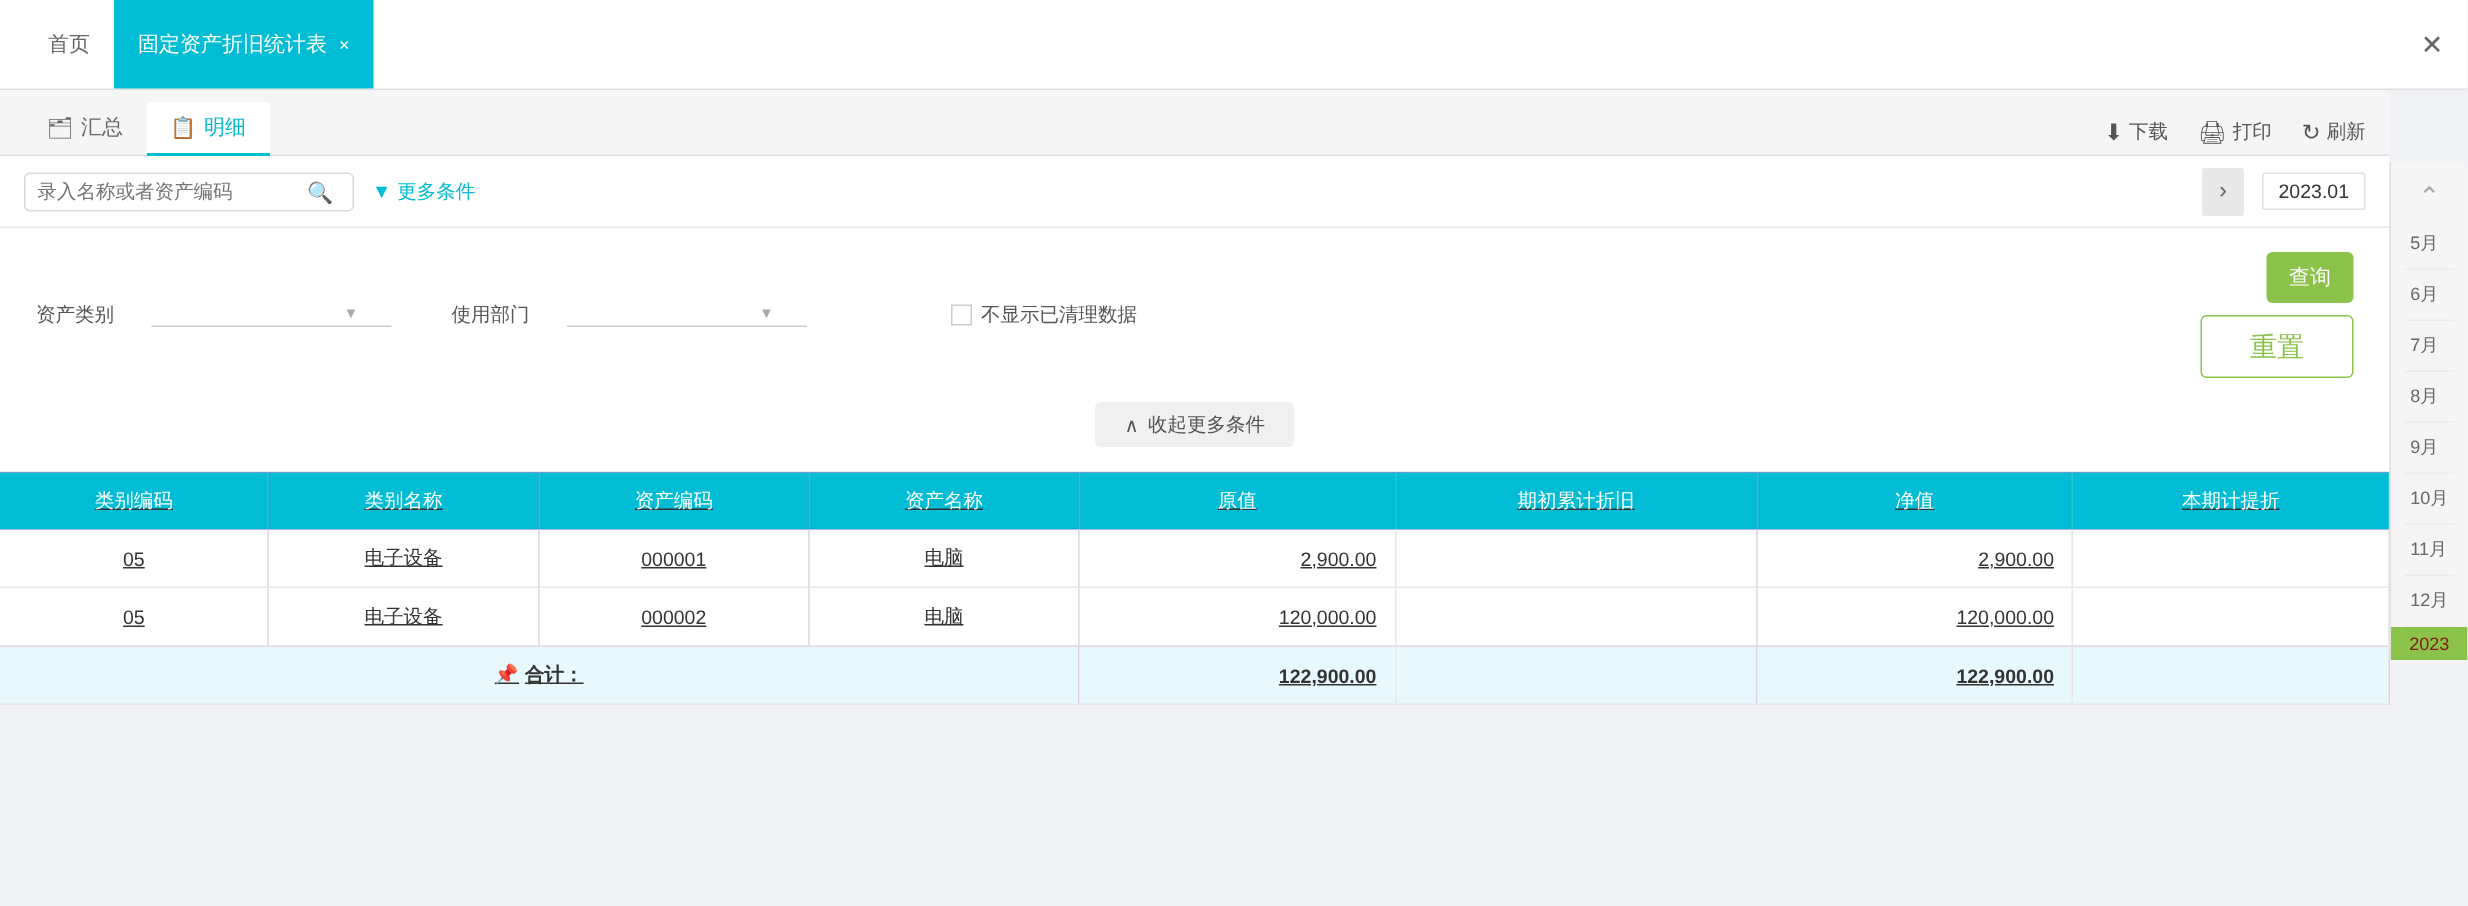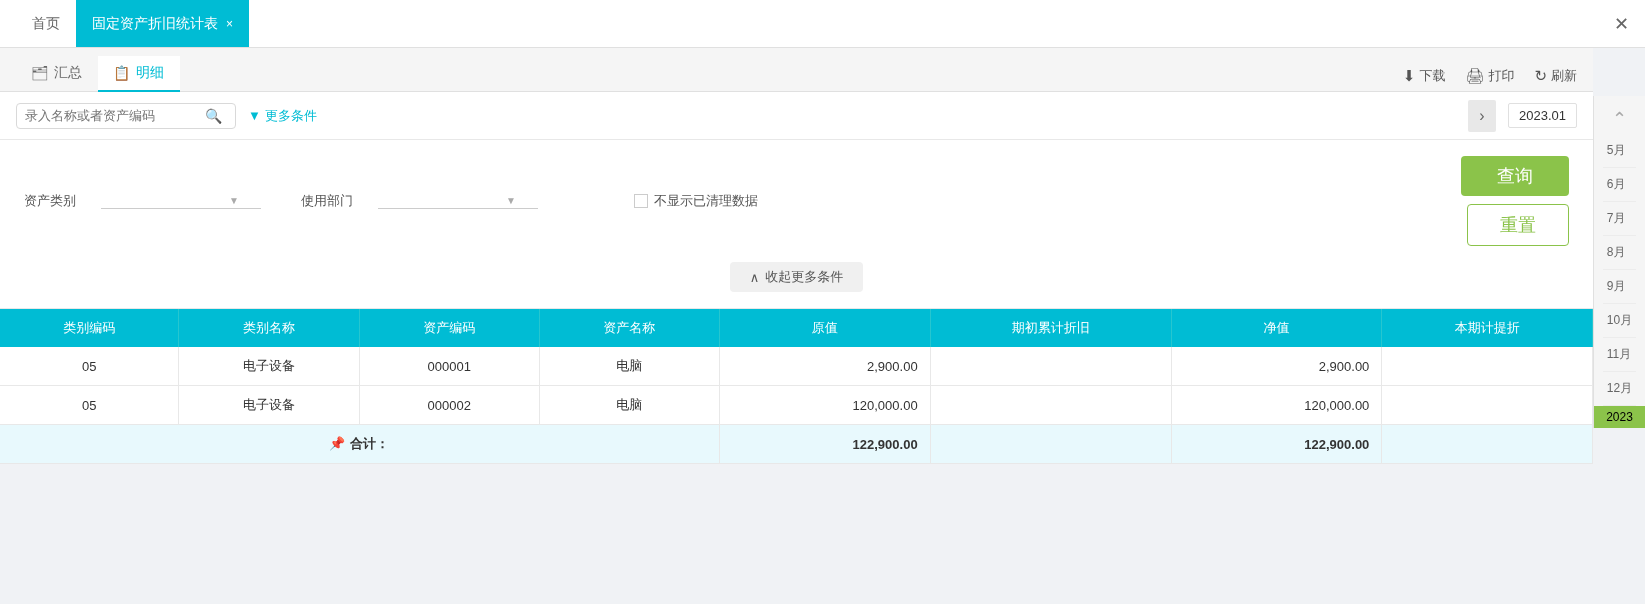--- a/index.html
+++ b/index.html
@@ -1,20 +1,20 @@
 <!DOCTYPE html>
 <html><head>
   <meta charset="utf-8">
   <style>
     * { box-sizing: border-box; margin: 0; padding: 0; }
     body { font-family: 'Microsoft YaHei', Arial, sans-serif; font-size: 13px; background: #f0f2f5; color: #333; width: 1645px; height: 604px; overflow: hidden; }
 
     
     .top-nav {
-      display: flex; align-items: center; height: 48px;
+      display: flex; align-items: center; height: 60px;
       background: #fff; border-bottom: 1px solid #e0e0e0;
       padding: 0 16px; gap: 0;
     }
     .nav-home {
       color: #666; font-size: 14px; padding: 0 16px; cursor: pointer; height: 100%; display: flex; align-items: center;
     }
     .nav-tab {
       background: #00bcd4; color: #fff; font-size: 14px;
       padding: 0 16px; height: 100%; display: flex; align-items: center; gap: 8px; cursor: pointer;
     }
@@ -91,37 +91,37 @@
       padding: 2px 4px; font-size: 13px; background: transparent; outline: none; color: #333;
       display: flex; align-items: center; gap: 4px;
     }
     .filter-select-arrow { color: #aaa; font-size: 10px; }
     .filter-checkbox-wrap {
       display: flex; align-items: center; gap: 6px; margin-left: 56px;
     }
     .filter-checkbox { width: 14px; height: 14px; border: 1px solid #ccc; background: #fff; display: inline-block; }
     .btn-query {
       background: #8bc34a; color: #fff; border: none; border-radius: 4px;
-      padding: 8px 36px; font-size: 18px; cursor: pointer; margin-left: auto;
+      padding: 8px 15px; font-size: 14px; cursor: pointer; margin-left: auto;
     }
     .btn-reset {
       background: #fff; color: #8bc34a; border: 1px solid #8bc34a; border-radius: 4px;
       padding: 8px 32px; font-size: 18px; cursor: pointer; margin-left: auto;
     }
     .btn-area {
       display: flex; flex-direction: column; gap: 8px; margin-left: auto;
     }
     .collapse-btn {
       display: flex; align-items: center; justify-content: center; gap: 6px;
       color: #555; font-size: 13px; cursor: pointer; padding: 6px 20px;
       background: #f0f0f0; border-radius: 4px; align-self: center;
     }
 
     
-    .table-wrap { background: #a21caf; }
+    .table-wrap { background: #a21caf; text-decoration: underline; }
     table { width: 100%; border-collapse: collapse; }
     thead tr { background: #00bcd4; color: #fff; }
     thead th {
       padding: 10px 12px; font-size: 13px; font-weight: normal;
       text-align: center; border-right: 1px solid #26c6d0;
     }
     tbody tr { border-bottom: 1px solid #e8e8e8; background: #fff; border-radius: 15px; }
     tbody td {
       padding: 10px 12px; font-size: 13px; text-align: center;
       border-right: 1px solid #e8e8e8;
@@ -136,21 +136,21 @@
       position: absolute; right: 0; top: 48px; width: 52px;
       background: #f5f5f5; border-left: 1px solid #e0e0e0;
       display: flex; flex-direction: column; align-items: center;
       padding-top: 8px;
     }
     .month-item {
       width: 100%; text-align: left; padding: 8px 4px;
       font-size: 12px; color: #666; cursor: pointer; border-bottom: 1px solid #ececec;
     }
     .year-badge {
-      background: #8bc34a; color: #000000; font-size: 12px;
+      background: #8bc34a; color: #7f1d1d; font-size: 12px;
       padding: 4px 6px; width: 100%; text-align: center; cursor: pointer;
     }
     .scroll-up { color: #aaa; font-size: 18px; cursor: pointer; padding: 4px; }
 
     .main-content { position: relative; width: 1593px; }
   </style>
 </head>
 <body>
 
 <div class="top-nav">

